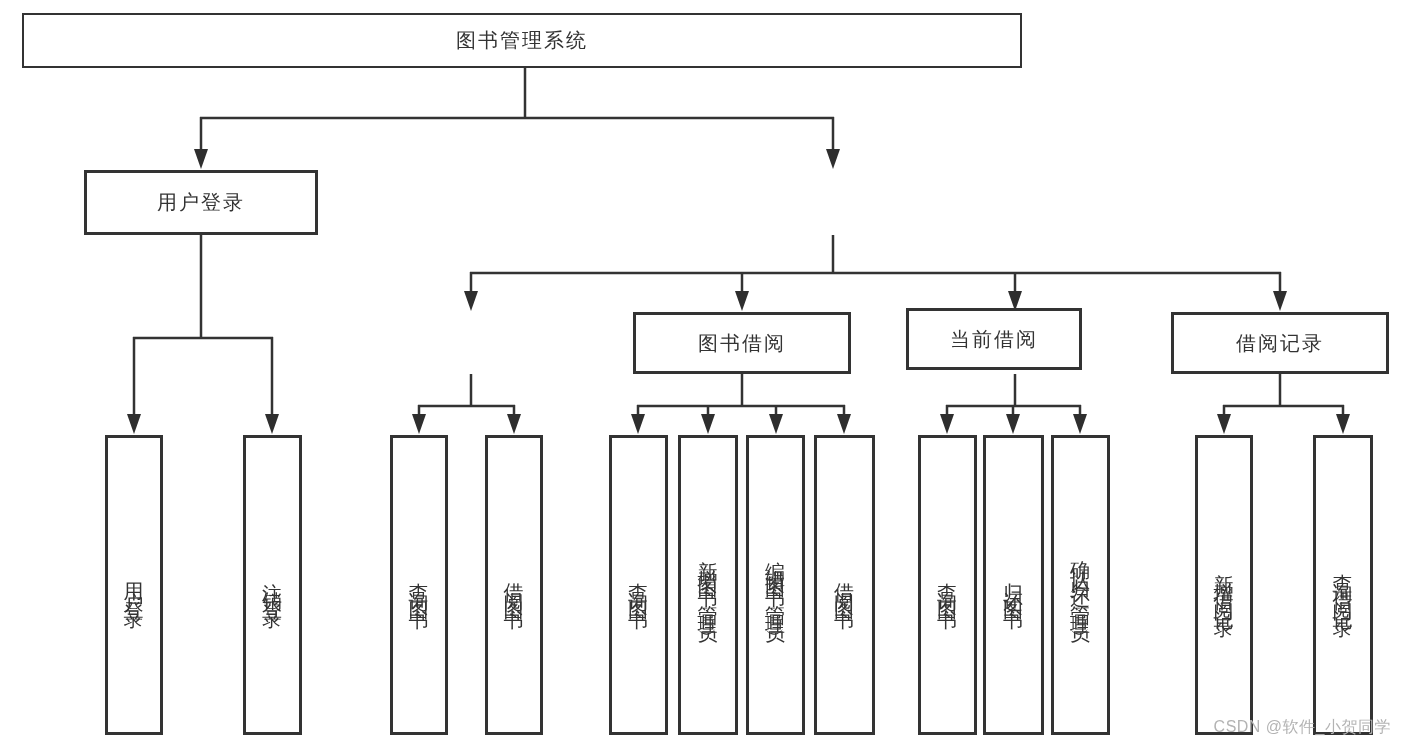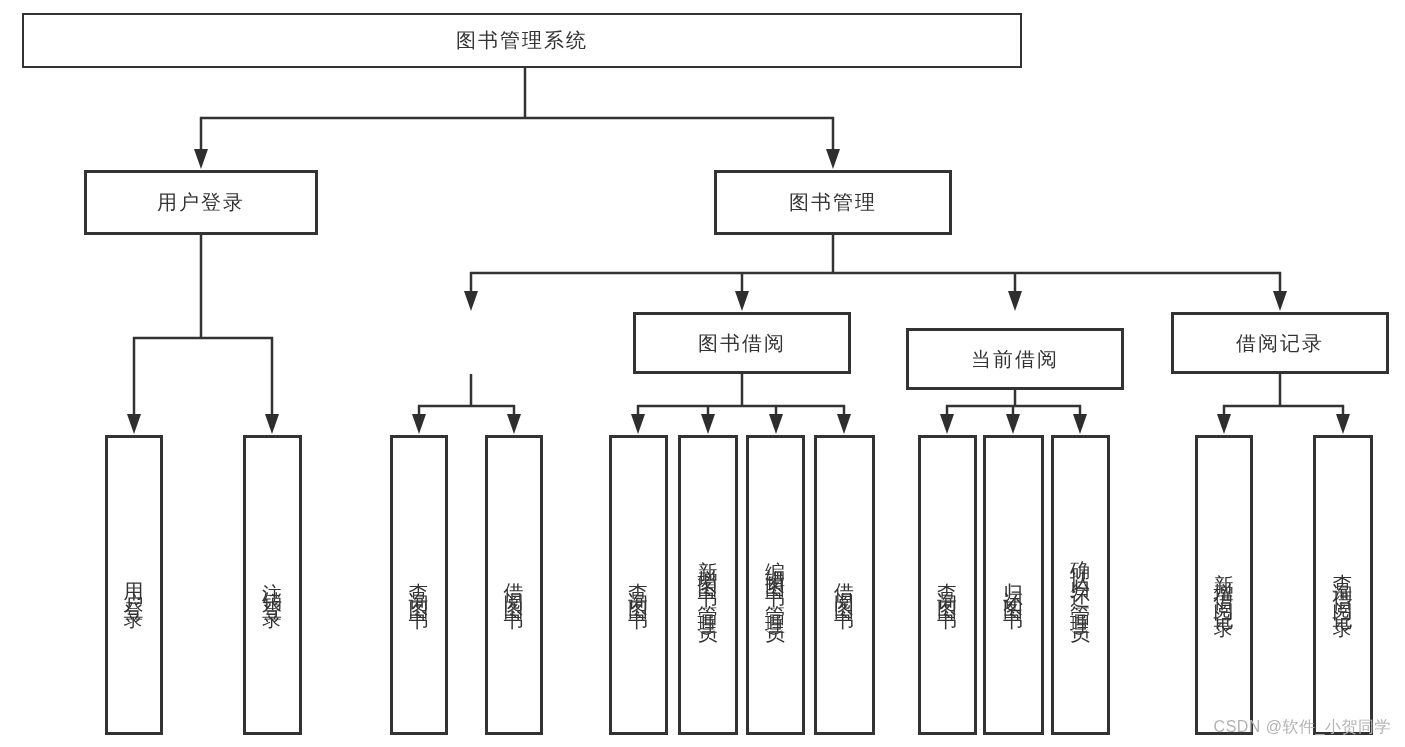--- a/index.html
+++ b/index.html
@@ -123,24 +123,23 @@
     <line x1="1223" y1="406" x2="1344" y2="406"></line>
     <line x1="1224" y1="405" x2="1224" y2="420"></line>
     <polygon points="1217,414 1231,414 1224,434"></polygon>
     <line x1="1343" y1="405" x2="1343" y2="420"></line>
     <polygon points="1336,414 1350,414 1343,434"></polygon>
   </svg>
 
   <div class="node root" style="left:22px; top:13px; width:1000px; height:55px;">图书管理系统</div>
 
   <div class="node" style="left:84px; top:170px; width:234px; height:65px;">用户登录</div>
-  <div class="node" style="left:714px; top:170px; width:238px; height:65px;">图书管理</div>
 
   <div class="node" style="left:633px; top:312px; width:218px; height:62px;">图书借阅</div>
-  <div class="node" style="left:906px; top:328px; width:218px; height:62px;">当前借阅</div>
+  <div class="node" style="left:906px; top:308px; width:176px; height:62px;">当前借阅</div>
   <div class="node" style="left:1171px; top:312px; width:218px; height:62px;text-align:center;">借阅记录</div>
 
   <div class="node leaf" style="left:105px; width:58px;">用户登录</div>
   <div class="node leaf" style="left:243px; width:59px;">注销登录</div>
 
   <div class="node leaf" style="left:390px; width:58px;">查询图书</div>
   <div class="node leaf" style="left:485px; width:58px;">借阅图书</div>
 
   <div class="node leaf" style="left:609px; width:59px;">查询图书</div>
   <div class="node leaf" style="left:678px; width:60px;">新增图书（管理员）</div>

